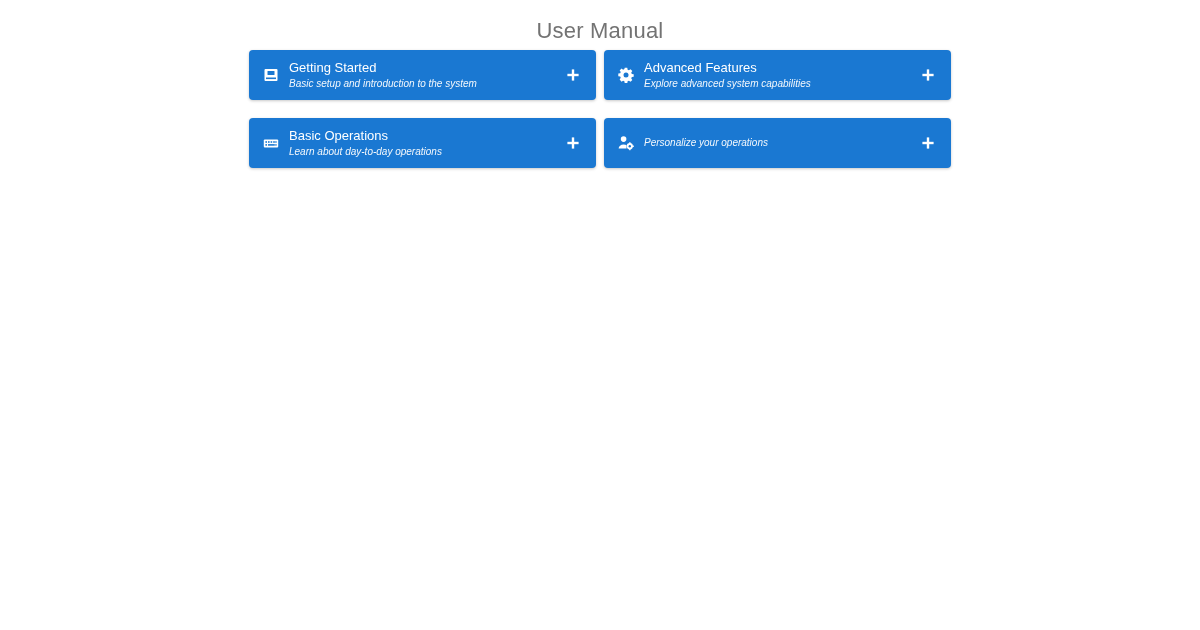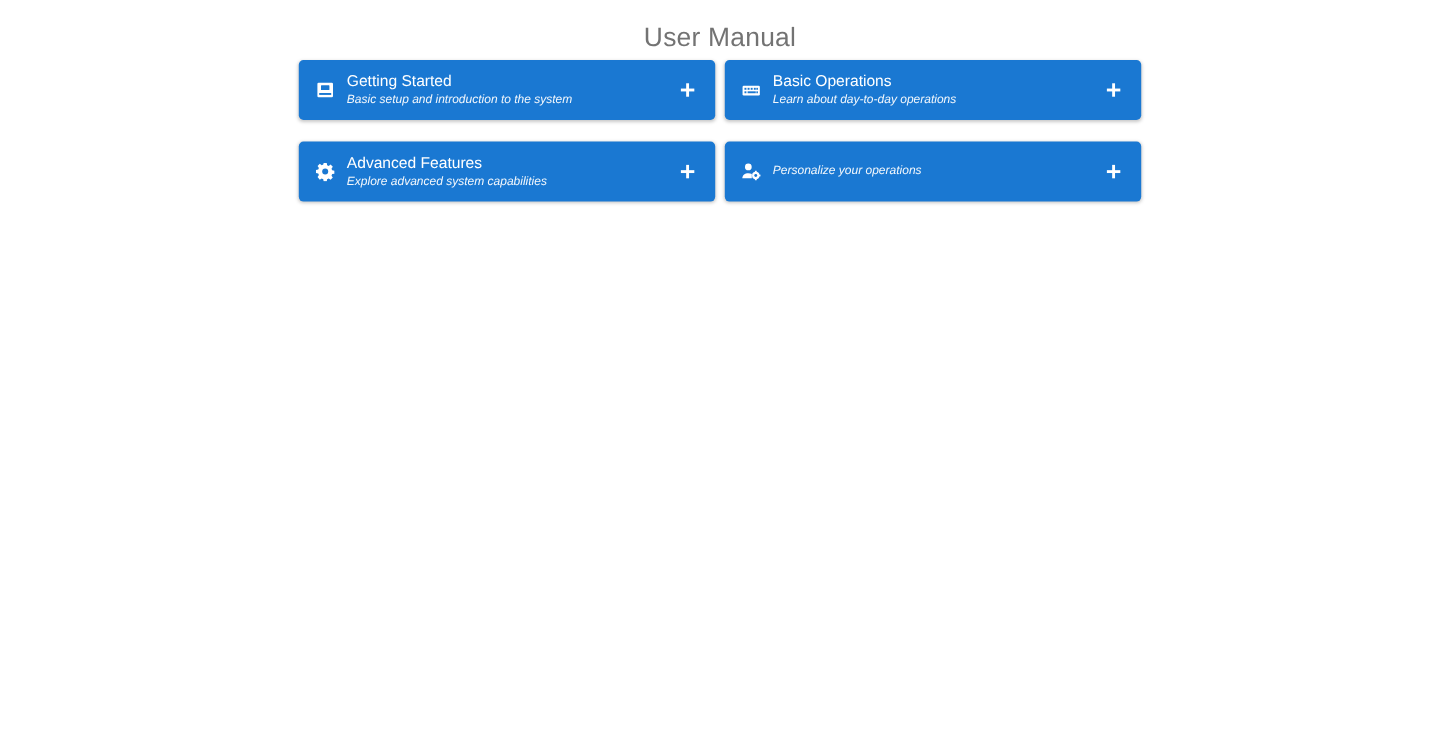--- a/index.html
+++ b/index.html
@@ -135,20 +135,39 @@
         <svg width="14" height="14" viewBox="0 0 14 14" aria-hidden="true">
           <rect x="5.8" y="1.4" width="2.4" height="11.2" fill="#ffffff"></rect>
           <rect x="1.4" y="5.8" width="11.2" height="2.4" fill="#ffffff"></rect>
         </svg>
       </span>
     </div>
 
     <div class="accordion-item">
       <span class="item-icon">
         <svg width="16" height="16" viewBox="0 0 16 16" aria-hidden="true">
+          <path fill="#ffffff" d="M6.7 0.8h2.6l0.3 1.9 1.3 0.55 1.6-1.1 1.85 1.85-1.1 1.6 0.55 1.3 1.9 0.3v2.6l-1.9 0.3-0.55 1.3 1.1 1.6-1.85 1.85-1.6-1.1-1.3 0.55-0.3 1.9H6.7l-0.3-1.9-1.3-0.55-1.6 1.1L1.65 12.4l1.1-1.6-0.55-1.3-1.9-0.3V6.6l1.9-0.3 0.55-1.3-1.1-1.6L3.5 1.55l1.6 1.1 1.3-0.55z"></path>
+          <circle cx="8" cy="8" r="2.5" fill="#1a78d2"></circle>
+        </svg>
+      </span>
+      <span class="item-text">
+        <span class="item-title">Advanced Features</span>
+        <span class="item-desc">Explore advanced system capabilities</span>
+      </span>
+      <span class="item-toggle">
+        <svg width="14" height="14" viewBox="0 0 14 14" aria-hidden="true">
+          <rect x="5.8" y="1.4" width="2.4" height="11.2" fill="#ffffff"></rect>
+          <rect x="1.4" y="5.8" width="11.2" height="2.4" fill="#ffffff"></rect>
+        </svg>
+      </span>
+    </div>
+
+    <div class="accordion-item">
+      <span class="item-icon">
+        <svg width="16" height="16" viewBox="0 0 16 16" aria-hidden="true">
           <rect x="0.8" y="4.5" width="14.4" height="8" rx="1" fill="#ffffff"></rect>
           <rect x="2.4" y="6.2" width="1.6" height="1.6" fill="#1a78d2"></rect>
           <rect x="5" y="6.2" width="1.6" height="1.6" fill="#1a78d2"></rect>
           <rect x="7.6" y="6.2" width="1.6" height="1.6" fill="#1a78d2"></rect>
           <rect x="10.2" y="6.2" width="1.6" height="1.6" fill="#1a78d2"></rect>
           <rect x="12.3" y="6.2" width="1.3" height="1.6" fill="#1a78d2"></rect>
           <rect x="2.4" y="9.1" width="1.6" height="1.6" fill="#1a78d2"></rect>
           <rect x="5" y="9.1" width="6.8" height="1.6" fill="#1a78d2"></rect>
           <rect x="12.3" y="9.1" width="1.3" height="1.6" fill="#1a78d2"></rect>
         </svg>
@@ -161,39 +180,20 @@
         <svg width="14" height="14" viewBox="0 0 14 14" aria-hidden="true">
           <rect x="5.8" y="1.4" width="2.4" height="11.2" fill="#ffffff"></rect>
           <rect x="1.4" y="5.8" width="11.2" height="2.4" fill="#ffffff"></rect>
         </svg>
       </span>
     </div>
 
     <div class="accordion-item">
       <span class="item-icon">
         <svg width="16" height="16" viewBox="0 0 16 16" aria-hidden="true">
-          <path fill="#ffffff" d="M6.7 0.8h2.6l0.3 1.9 1.3 0.55 1.6-1.1 1.85 1.85-1.1 1.6 0.55 1.3 1.9 0.3v2.6l-1.9 0.3-0.55 1.3 1.1 1.6-1.85 1.85-1.6-1.1-1.3 0.55-0.3 1.9H6.7l-0.3-1.9-1.3-0.55-1.6 1.1L1.65 12.4l1.1-1.6-0.55-1.3-1.9-0.3V6.6l1.9-0.3 0.55-1.3-1.1-1.6L3.5 1.55l1.6 1.1 1.3-0.55z"></path>
-          <circle cx="8" cy="8" r="2.5" fill="#1a78d2"></circle>
-        </svg>
-      </span>
-      <span class="item-text">
-        <span class="item-title">Advanced Features</span>
-        <span class="item-desc">Explore advanced system capabilities</span>
-      </span>
-      <span class="item-toggle">
-        <svg width="14" height="14" viewBox="0 0 14 14" aria-hidden="true">
-          <rect x="5.8" y="1.4" width="2.4" height="11.2" fill="#ffffff"></rect>
-          <rect x="1.4" y="5.8" width="11.2" height="2.4" fill="#ffffff"></rect>
-        </svg>
-      </span>
-    </div>
-
-    <div class="accordion-item">
-      <span class="item-icon">
-        <svg width="16" height="16" viewBox="0 0 16 16" aria-hidden="true">
           <circle cx="5.6" cy="4.1" r="2.8" fill="#ffffff"></circle>
           <path fill="#ffffff" d="M0.6 13.6c0-2.6 2.2-4.2 5-4.2 1.1 0 2.1 0.25 2.9 0.7v3.5z"></path>
           <circle cx="11.8" cy="11.2" r="3.1" fill="#ffffff"></circle>
           <circle cx="11.8" cy="11.2" r="1.2" fill="#1a78d2"></circle>
           <rect x="11.1" y="7.3" width="1.5" height="1.6" fill="#ffffff"></rect>
           <rect x="11.1" y="13.6" width="1.5" height="1.6" fill="#ffffff"></rect>
           <rect x="14.2" y="10.5" width="1.6" height="1.5" fill="#ffffff"></rect>
         </svg>
       </span>
       <span class="item-text">

